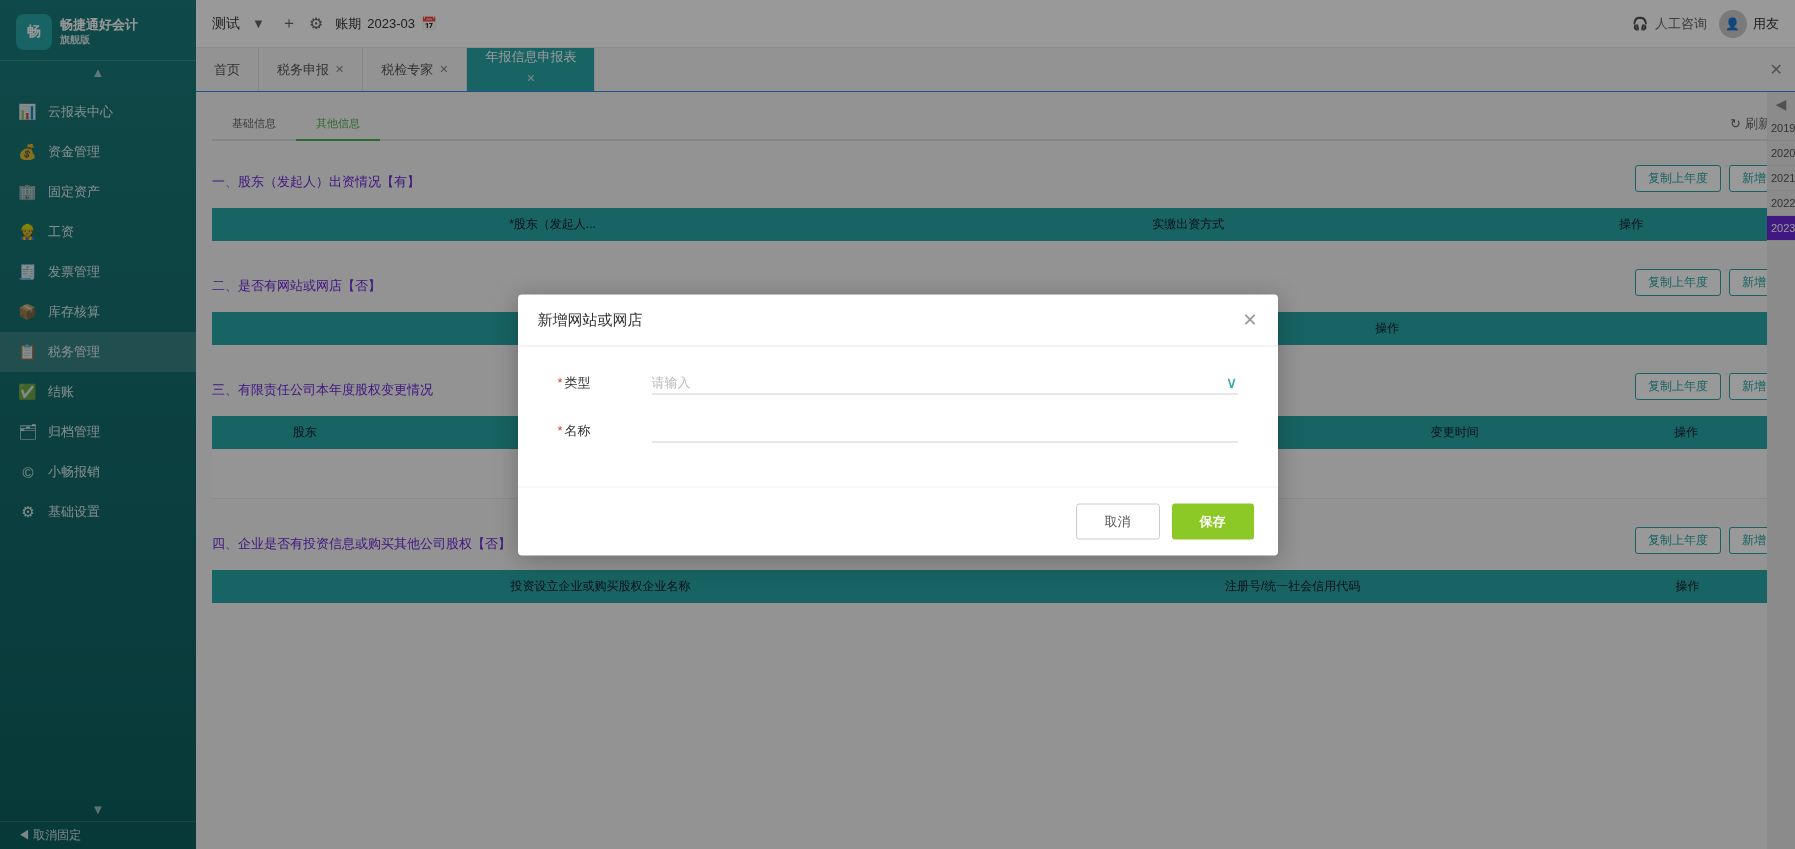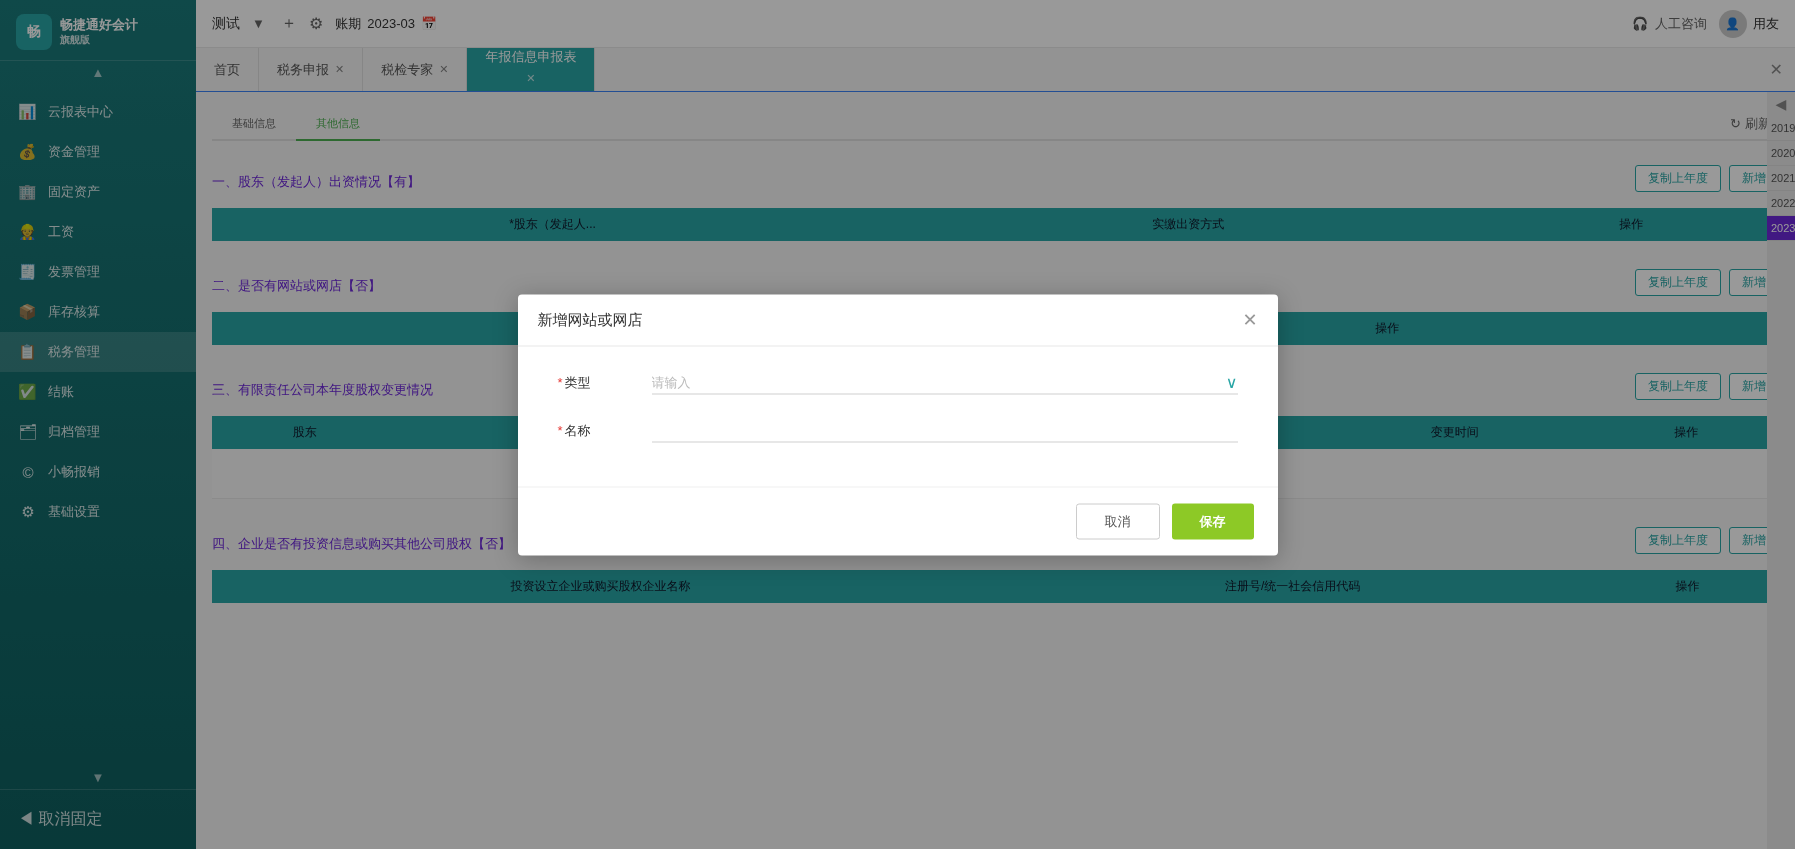--- a/index.html
+++ b/index.html
@@ -27,22 +27,22 @@
       color: rgba(255,255,255,0.85); cursor: pointer; transition: background 0.2s;
     }
     .sidebar-item.active { background: rgba(255,255,255,0.15); }
     .sidebar-item-icon { width: 20px; height: 20px; display: flex; align-items: center; justify-content: center; font-size: 15px; }
     .sidebar-item-label { font-size: 13px; }
     .sidebar-scroll-btn {
       display: flex; justify-content: center; padding: 4px;
       color: rgba(255,255,255,0.6); cursor: pointer;
     }
     .sidebar-bottom {
-      padding: 19px 18px; border-top: 1px solid rgba(255,255,255,0.15);
-      color: rgba(255,255,255,0.8); font-size: 16px; cursor: pointer;
+      padding: 5px 18px; border-top: 1px solid rgba(255,255,255,0.15);
+      color: rgba(255,255,255,0.8); font-size: 12px; cursor: pointer;
       display: flex; align-items: flex-start; gap: 6px;
     }
 
     
     .topbar {
       position: fixed; left: 196px; top: 0; right: 0; height: 48px;
       background: white; border-bottom: 1px solid #e8e8e8;
       display: flex; align-items: center; padding: 0 16px; gap: 12px; z-index: 99;
     }
     .topbar-company { font-size: 14px; color: #333; }

